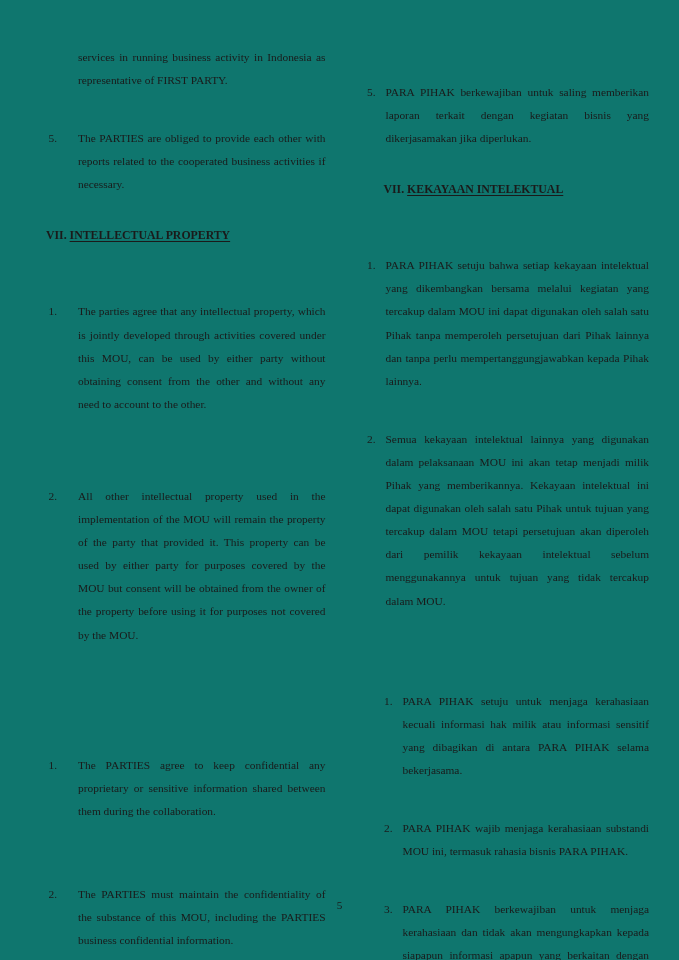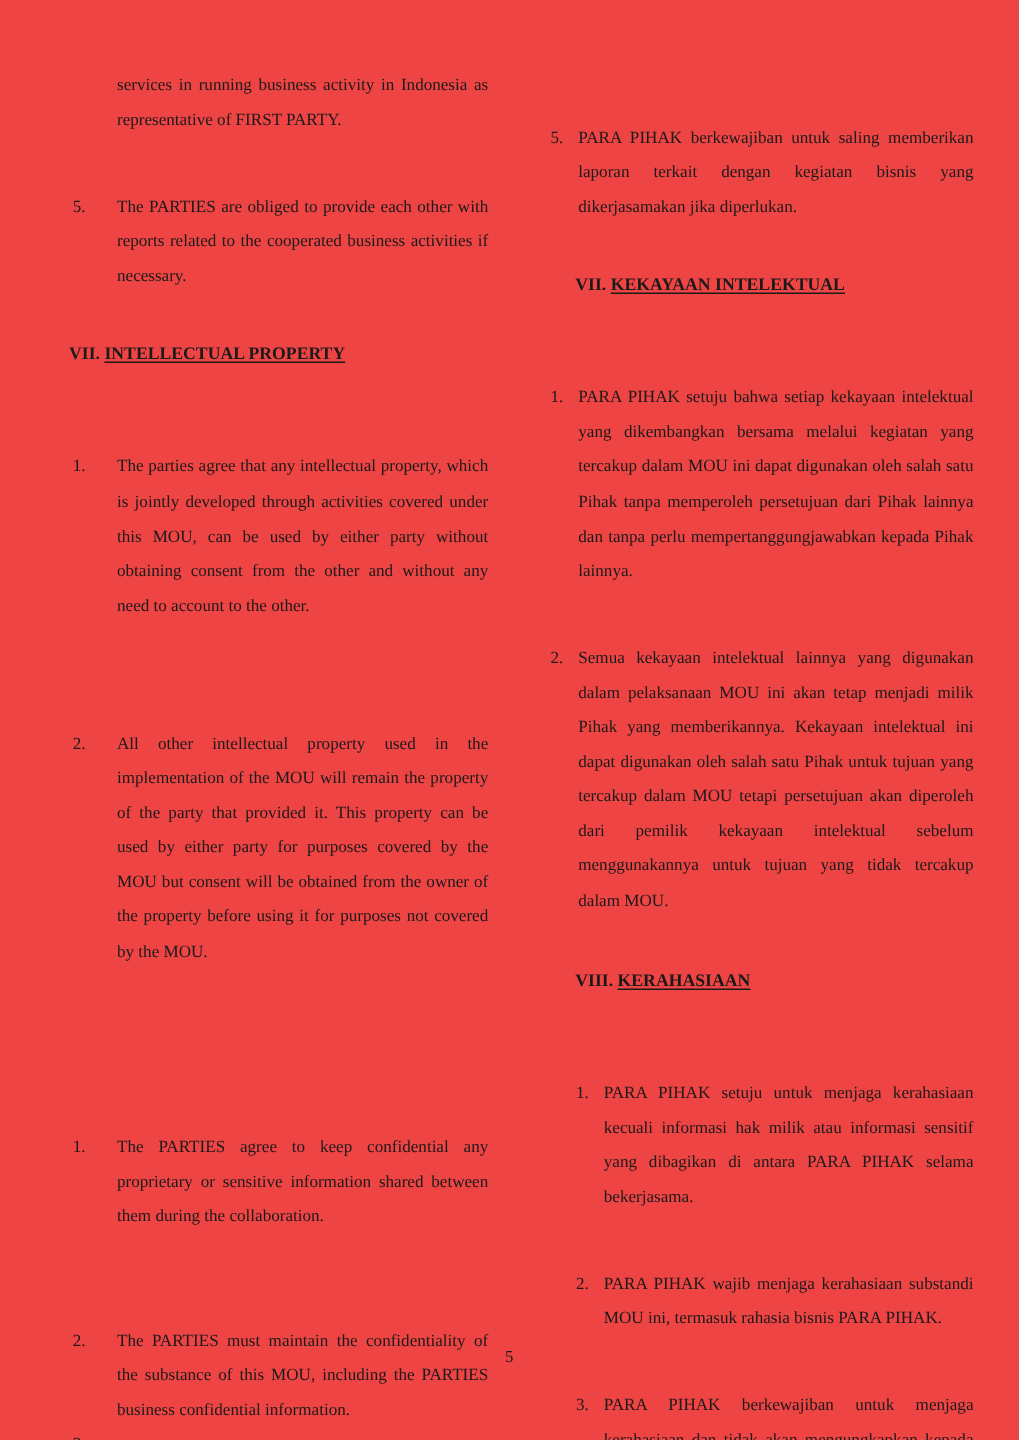--- a/index.html
+++ b/index.html
@@ -11,21 +11,21 @@
     width: 679px;
     height: 960px;
     position: relative;
     font-family: "Liberation Serif", "DejaVu Serif", serif;
     color: #1a1a1a;
     overflow: hidden;
   }
   .page {
     position: absolute;
     inset: 0;
-    background: #ef4444;
+    background: #0f766e;
   }
   .columns {
     position: absolute;
     left: 0;
     top: 0;
     width: 679px;
     display: flex;
     flex-direction: row;
     align-items: flex-start;
   }
@@ -198,24 +198,20 @@
         </div>
 
         <div class="item">
           <span class="num">2.</span>
           <span class="txt">Semua kekayaan intelektual lainnya yang digunakan dalam pelaksanaan MOU ini akan tetap menjadi milik Pihak yang memberikannya. Kekayaan intelektual ini dapat digunakan oleh salah satu Pihak untuk tujuan yang tercakup dalam MOU tetapi persetujuan akan diperoleh dari pemilik kekayaan intelektual sebelum menggunakannya untuk tujuan yang tidak tercakup dalam MOU.</span>
         </div>
       </div>
 
       <div style="height:26px"></div>
 
-      <h2 class="heading h-right-pad">
-        <span class="roman">VIII.</span>
-        <span class="title">KERAHASIAAN</span>
-      </h2>
 
       <div class="gap-sm"></div>
 
       <div class="list-right-deep">
         <div class="item">
           <span class="num">1.</span>
           <span class="txt">PARA PIHAK setuju untuk menjaga kerahasiaan kecuali informasi hak milik atau informasi sensitif yang dibagikan di antara PARA PIHAK selama bekerjasama.</span>
         </div>
 
         <div class="item">

